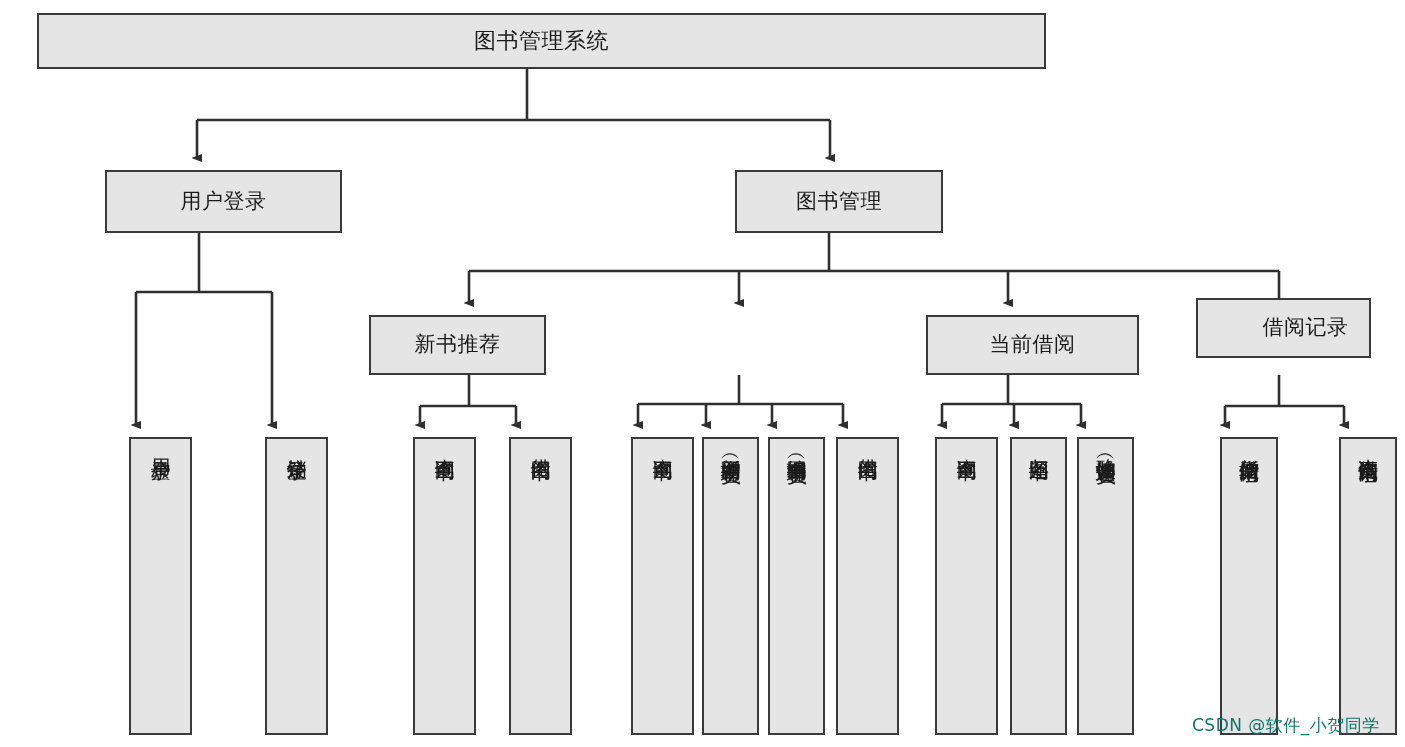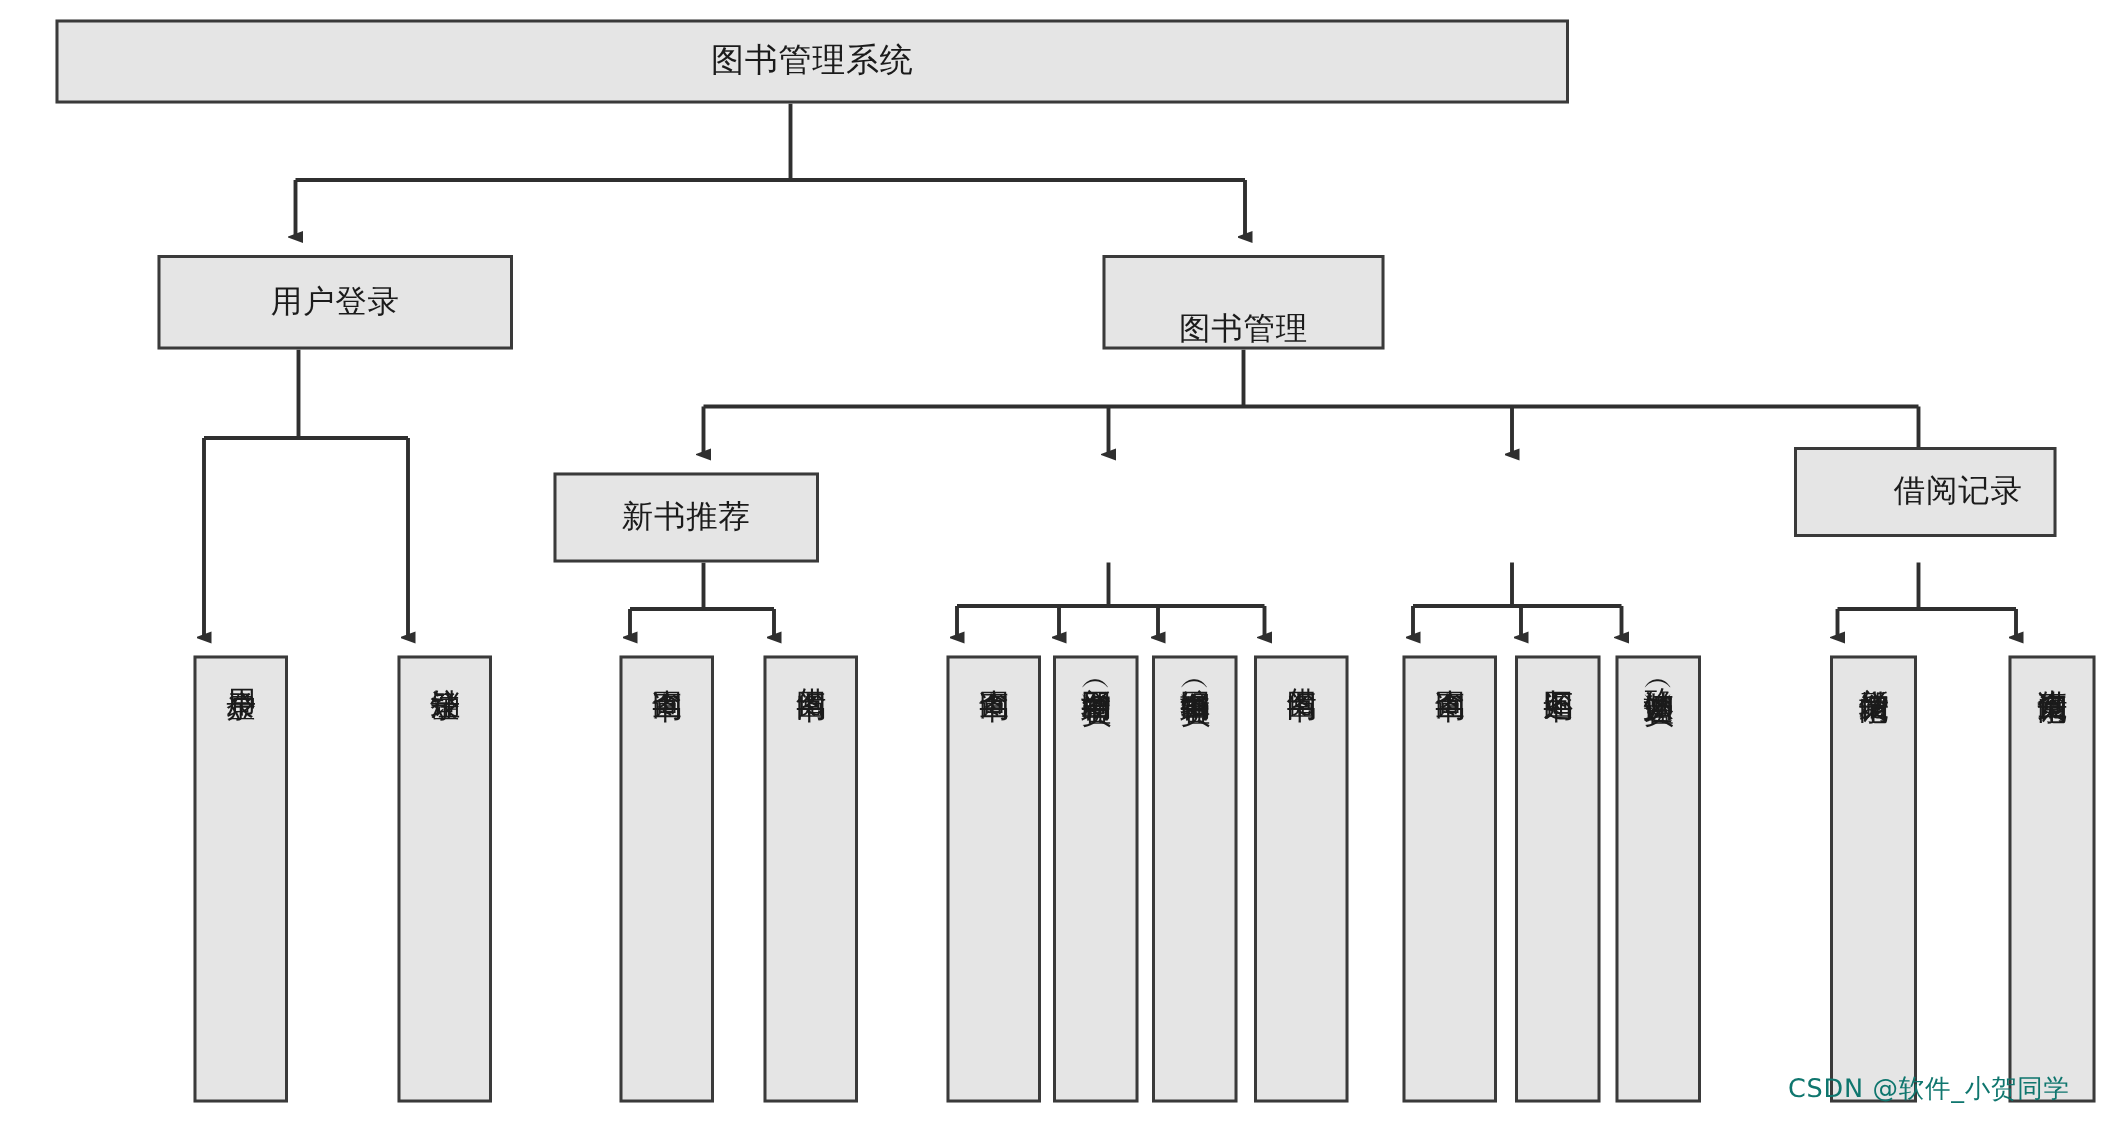--- a/index.html
+++ b/index.html
@@ -122,26 +122,29 @@
     </g>
   </svg>
 
   <div class="node node-root" style="left:13px; top:13px; width:1009px; height:56px;">
     <span class="node-h">图书管理系统</span>
   </div>
 
   <div class="node" style="left:81px; top:170px; width:237px; height:63px;">
     <span class="node-h">用户登录</span>
   </div>
-  <div class="node" style="left:711px; top:170px; width:188px; height:63px;align-items:flex-end;">
+  <div class="node" style="left:711px; top:170px; width:208px; height:63px;">
     <span class="node-h">图书管理</span>
   </div>
 
   <div class="node" style="left:345px; top:315px; width:177px; height:60px;">
     <span class="node-h">新书推荐</span>
+  </div>
+  <div class="node" style="left:902px; top:315px; width:213px; height:60px;">
+    <span class="node-h">当前借阅</span>
   </div>
   <div class="node" style="left:1172px; top:298px; width:175px; height:60px;padding-left:44px;">
     <span class="node-h">借阅记录</span>
   </div>
 
   <div class="node node-leaf" style="left:105px; top:437px; width:63px; height:298px;">
     <span class="node-v">用户登录</span>
   </div>
   <div class="node node-leaf" style="left:241px; top:437px; width:63px; height:298px;">
     <span class="node-v">注销登录</span>

